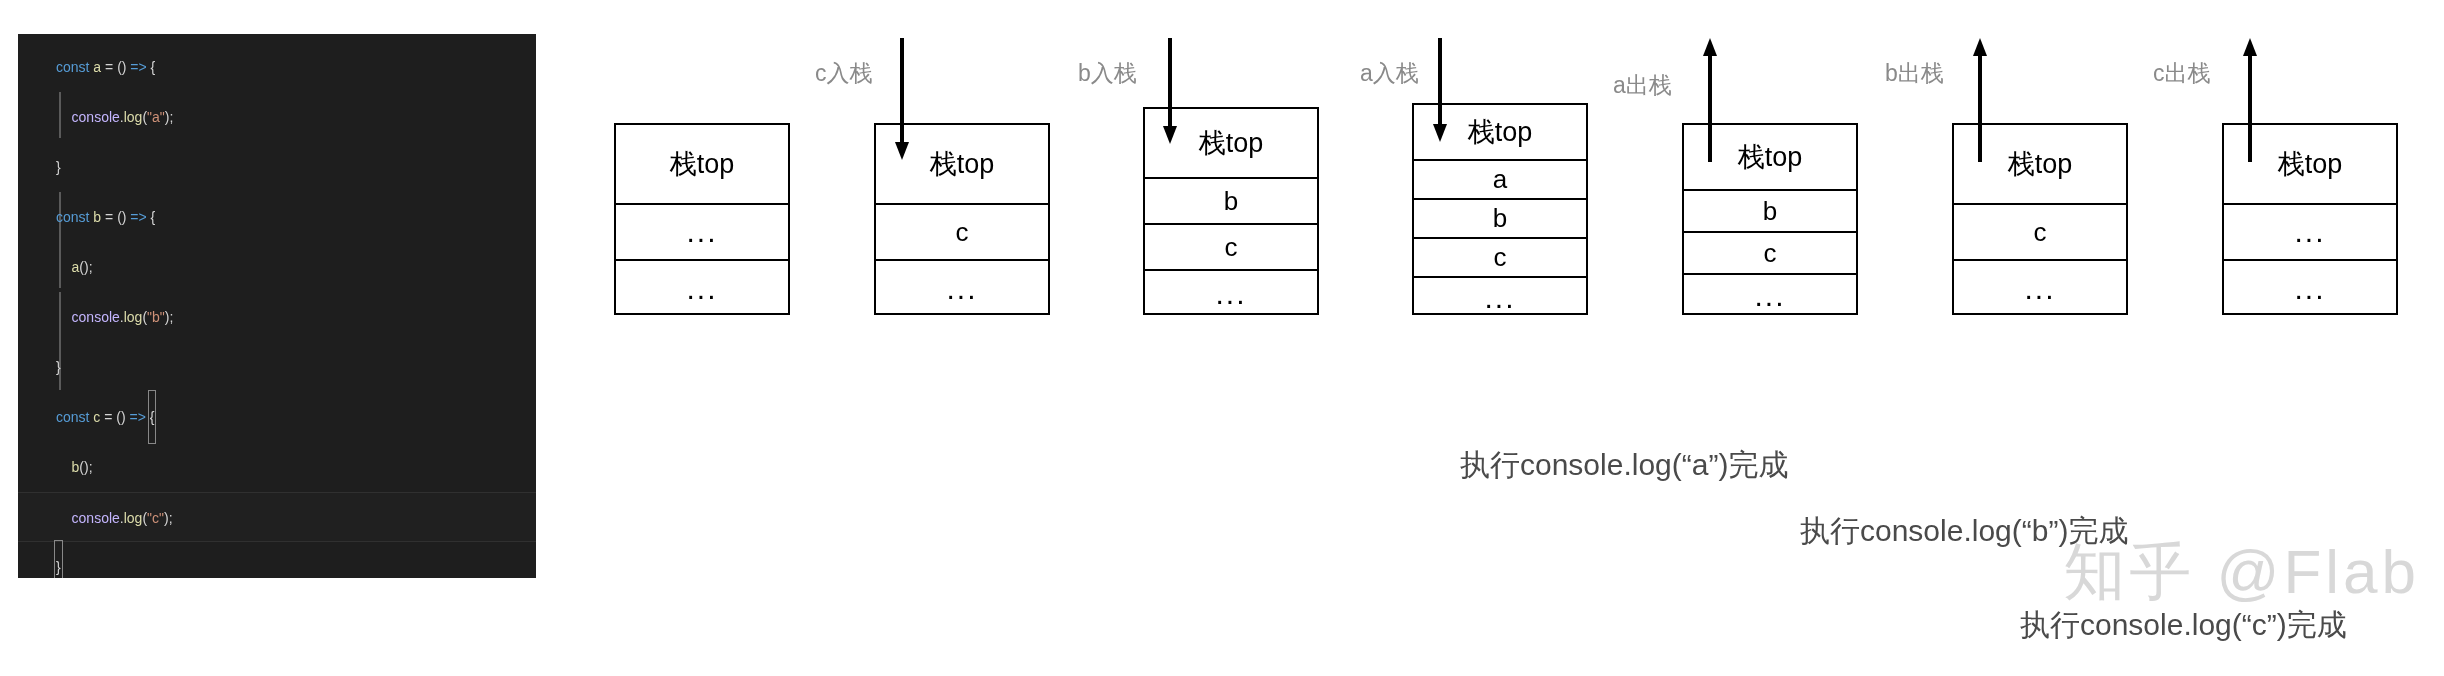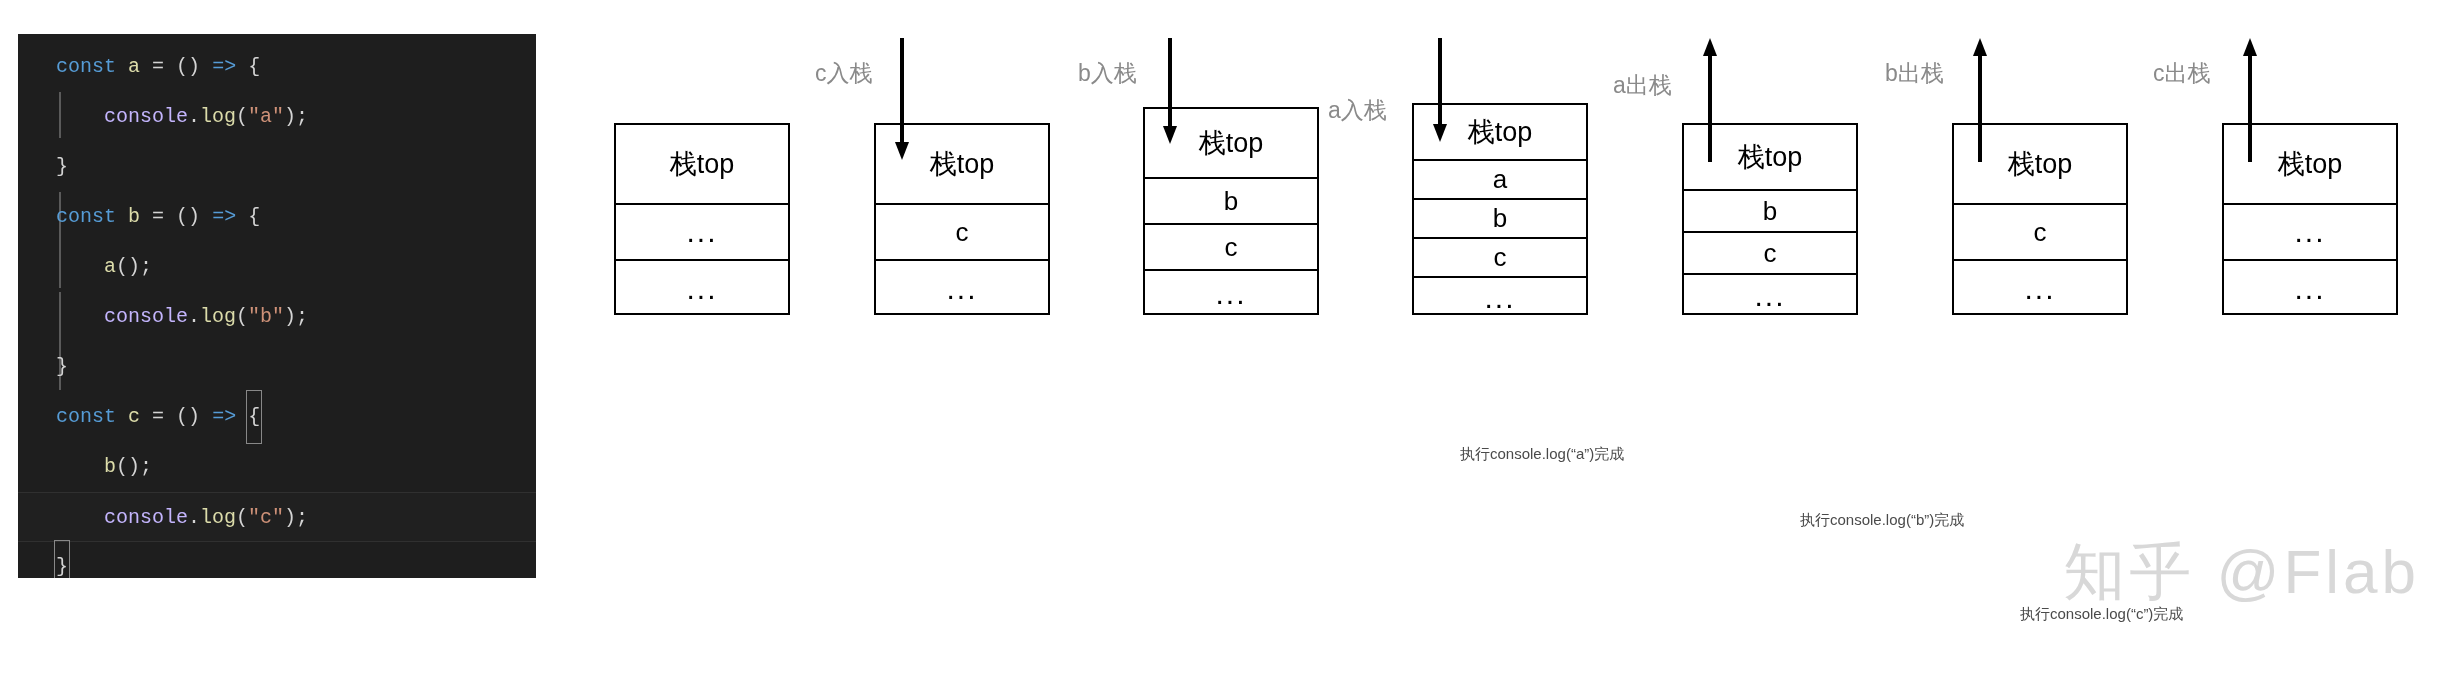--- a/index.html
+++ b/index.html
@@ -25,22 +25,22 @@
     width: 518px;
     height: 544px;
     background: #1e1e1e;
     overflow: hidden;
   }
   .code-lines {
     position: absolute;
     left: 0;
     top: 8px;
     width: 100%;
-    font-family: Liberation Mono, monospace;
-    font-size: 20px;
+    font-family: Liberation Sans, sans-serif;
+    font-size: 14px;
     line-height: 50px;
     white-space: pre;
   }
   .code-line {
     position: relative;
     height: 50px;
     padding-left: 38px;
     box-sizing: border-box;
   }
   .code-line.current {
@@ -112,21 +112,21 @@
     white-space: nowrap;
     font-family: "Liberation Sans", "DejaVu Sans", sans-serif;
   }
   .arrow-svg {
     position: absolute;
     overflow: visible;
   }
 
   .caption {
     position: absolute;
-    font-size: 15px;
+    font-size: 30px;
     color: #4a4a4a;
     white-space: nowrap;
     font-family: "Liberation Sans", "DejaVu Sans", sans-serif;
   }
 
   #watermark {
     position: absolute;
     right: 24px;
     bottom: 62px;
     font-size: 62px;
@@ -194,21 +194,21 @@
       <div class="arrow-label" style="left: 815px; top: 58px;">c入栈</div>
       <svg class="arrow-svg" width="26" height="122" viewBox="0 0 26 122" style="left: 889px; top: 38px;">
         <line stroke="#000000" stroke-width="4" x1="13" x2="13" y1="0" y2="104"></line>
         <polygon points="6,104 20,104 13,122" fill="#000000"></polygon>
       </svg>
       <div class="arrow-label" style="left: 1078px; top: 58px;">b入栈</div>
       <svg class="arrow-svg" width="26" height="106" viewBox="0 0 26 106" style="left: 1157px; top: 38px;">
         <line stroke="#000000" stroke-width="4" x1="13" x2="13" y1="0" y2="88"></line>
         <polygon points="6,88 20,88 13,106" fill="#000000"></polygon>
       </svg>
-      <div class="arrow-label" style="left: 1328px; top: 58px; margin-top: 37px;">a入栈</div>
+      <div class="arrow-label" style="left: 1360px; top: 58px;">a入栈</div>
       <svg class="arrow-svg" width="26" height="104" viewBox="0 0 26 104" style="left: 1427px; top: 38px;">
         <line stroke="#000000" stroke-width="4" x1="13" x2="13" y1="0" y2="86"></line>
         <polygon points="6,86 20,86 13,104" fill="#000000"></polygon>
       </svg>
       <div class="arrow-label" style="left: 1613px; top: 58px; margin-top: 12px;">a出栈</div>
       <svg class="arrow-svg" width="26" height="124" viewBox="0 0 26 124" style="left: 1697px; top: 38px;">
         <line stroke="#000000" stroke-width="4" x1="13" x2="13" y1="124" y2="18"></line>
         <polygon points="6,18 20,18 13,0" fill="#000000"></polygon>
       </svg>
       <div class="arrow-label" style="left: 1885px; top: 58px;">b出栈</div>

